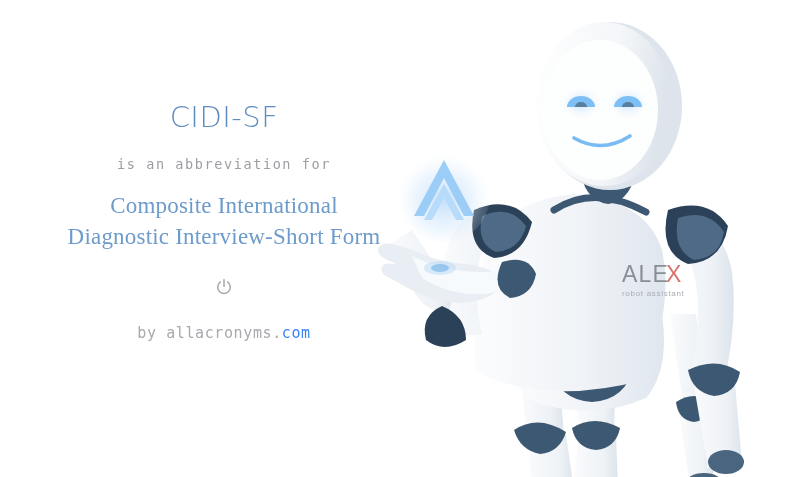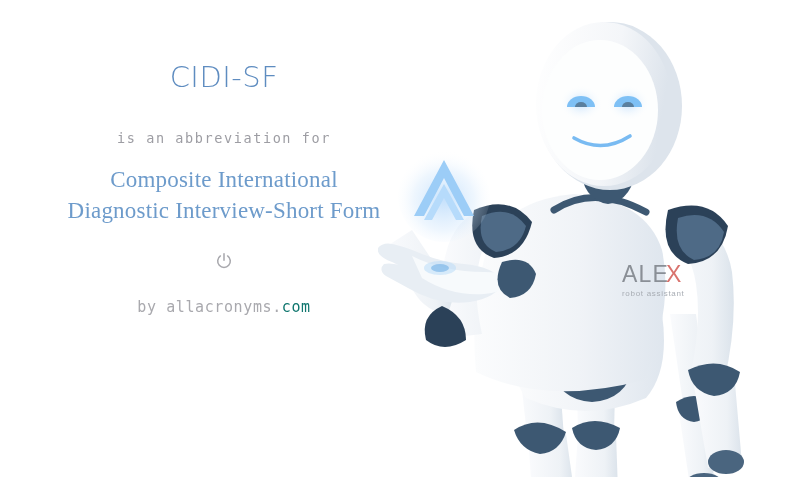--- a/index.html
+++ b/index.html
@@ -22,21 +22,21 @@
   #text-panel {
     position: absolute;
     left: 0;
     top: 0;
     width: 448px;
     height: 477px;
     display: flex;
     flex-direction: column;
     align-items: center;
     justify-content: flex-start;
-    padding-top: 60px;
+    padding-top: 100px;
     box-sizing: border-box;
   }
 
   #acronym-title {
     font-family: "DejaVu Sans", sans-serif;
     font-size: 29px;
     font-weight: 300;
     color: #5e8cc0;
     letter-spacing: 0.5px;
     line-height: 34px;
@@ -44,21 +44,21 @@
     margin: 0;
     white-space: nowrap;
   }
 
   #abbrev-label {
     font-family: "DejaVu Sans Mono", monospace;
     font-size: 13.5px;
     font-weight: 400;
     color: #9d9da3;
     letter-spacing: 1.6px;
-    margin-top: 36px;
+    margin-top: 22px;
     text-align: center;
     white-space: nowrap;
   }
 
   #expansion {
     font-family: Liberation Serif, serif;
     font-size: 23px;
     font-weight: 300;
     color: #6d9bcb;
     line-height: 31px;
@@ -76,21 +76,21 @@
   }
 
   #attribution {
     font-family: "DejaVu Sans Mono", monospace;
     font-size: 15px;
     letter-spacing: 0.6px;
     margin-top: 28px;
     color: #a9a9ae;
     white-space: nowrap;
   }
-  #attribution .brand-tld { color: #0f766e; }
+  #attribution .brand-tld { color: #3b82f6; }
 
   
   #robot {
     position: absolute;
     left: 378px;
     top: 0;
     width: 423px;
     height: 477px;
     margin-top: 14px;
   }

